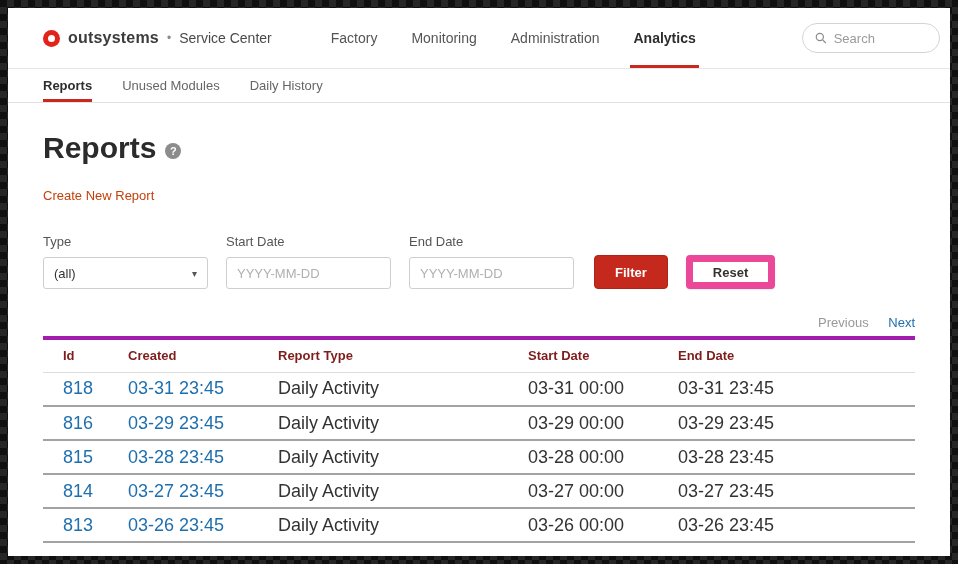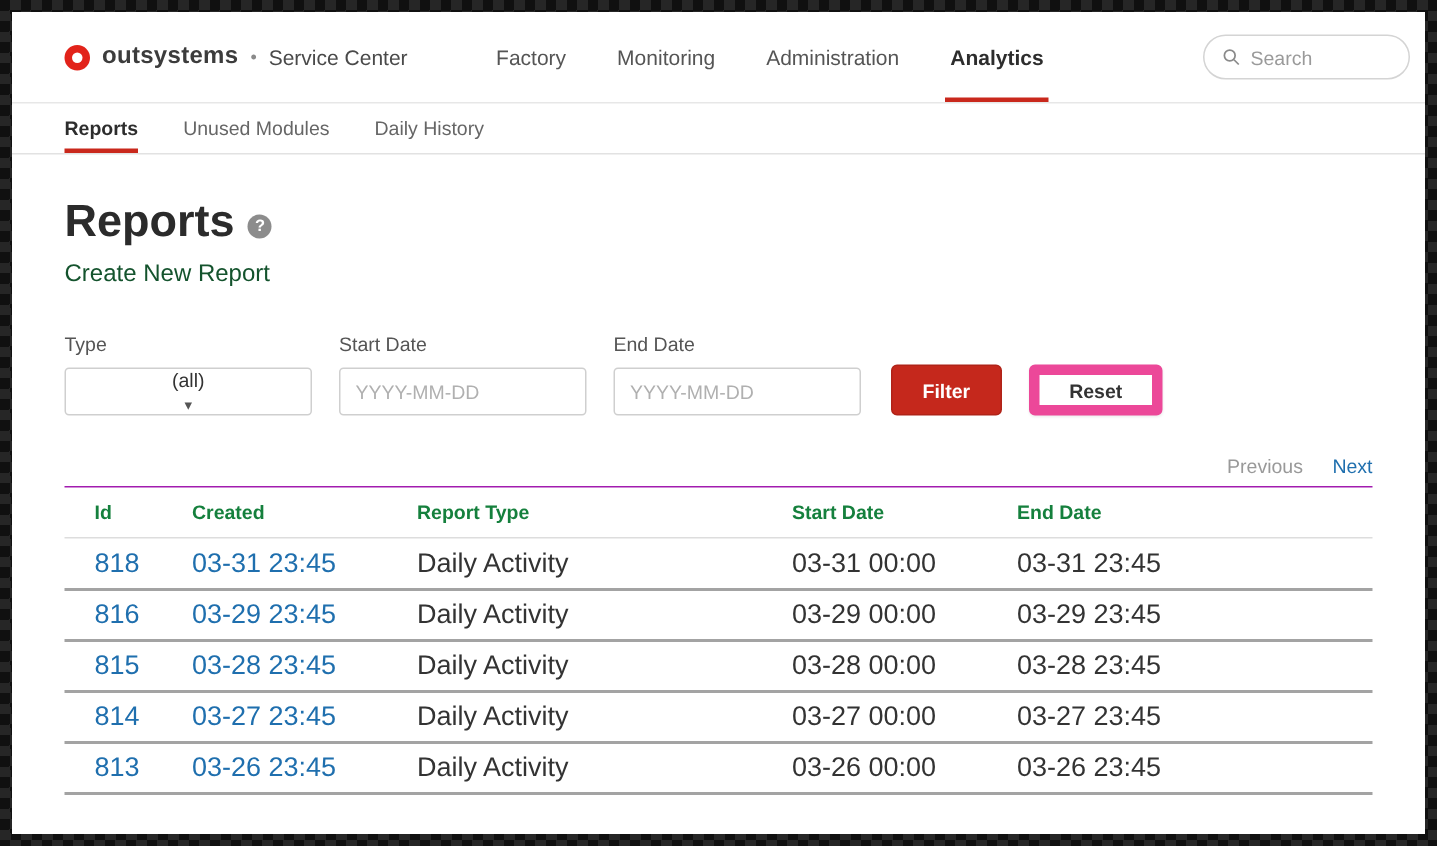--- a/index.html
+++ b/index.html
@@ -74,30 +74,30 @@
   
   .main { padding:0 35px; }
   .title-row { display:flex; align-items:center; gap:9px; margin-top:28px; }
   .page-title { font-size:30px; font-weight:bold; color:#2b2b2b; }
   .help-icon {
     width:16px; height:16px; border-radius:50%; background:#8c8c8c;
     color:#fff; font-size:11px; font-weight:bold;
     display:flex; align-items:center; justify-content:center;
     margin-top:6px; cursor:pointer;
   }
-  .create-link { display:inline-block; margin-top:9px; font-size:16px; color:#14532d; text-decoration:none; cursor:pointer; }
+  .create-link { display:inline-block; margin-top:23px; font-size:13px; color:#c2410c; text-decoration:none; cursor:pointer; }
 
   
   .filters { display:flex; gap:18px; margin-top:30px; align-items:flex-end; }
   .field-group { display:flex; flex-direction:column; width:165px; }
   .field-label { font-size:13px; color:#555; margin-bottom:8px; }
   .select-control {
     height:32px; border:1px solid #cfcfcf; border-radius:3px;
     display:flex; align-items:center; justify-content:space-between;
-    padding:0 10px; font-size:13px; color:#333; background:#fff; cursor:pointer;flex-direction:column;
+    padding:0 10px; font-size:13px; color:#333; background:#fff; cursor:pointer;
   }
   .caret { font-size:10px; color:#555; }
   .text-input {
     height:32px; border:1px solid #cfcfcf; border-radius:3px;
     padding:0 10px; font-size:13px; color:#333;
     font-family:"Liberation Sans", sans-serif; outline:none;
   }
   .text-input::placeholder { color:#b0b0b0; }
   .btn {
     height:34px; border-radius:4px; font-size:13px; font-weight:bold;
@@ -107,22 +107,22 @@
   .btn-reset  { background:#fff; color:#333; border:7px solid #ec4899; box-shadow:0 1px 2px rgba(0,0,0,.08); }
 
   
   .pagination { margin-top:26px; text-align:right; font-size:13px; }
   .page-prev { color:#999; margin-right:16px; cursor:default; text-decoration:none; }
   .page-next { color:#1f6fae; cursor:pointer; text-decoration:none; }
 
   
   table { width:100%; border-collapse:collapse; margin-top:6px; }
   thead th {
-    text-align:left; font-size:13px; font-weight:bold; color:#15803d;
-    height:34px; border-top:1px solid #a21caf; border-bottom:1px solid #ddd;
+    text-align:left; font-size:13px; font-weight:bold; color:#7f1d1d;
+    height:34px; border-top:4px solid #a21caf; border-bottom:1px solid #ddd;
     vertical-align:middle;
   }
   tbody td {
     font-size:18px; color:#333; height:34px;
     border-bottom:2px solid #a3a3a3; vertical-align:middle;
   }
   th.c0, td.c0 { width:85px; padding-left:20px; }
   th.c1, td.c1 { width:150px; }
   th.c2, td.c2 { width:250px; }
   th.c3, td.c3 { width:150px; }

